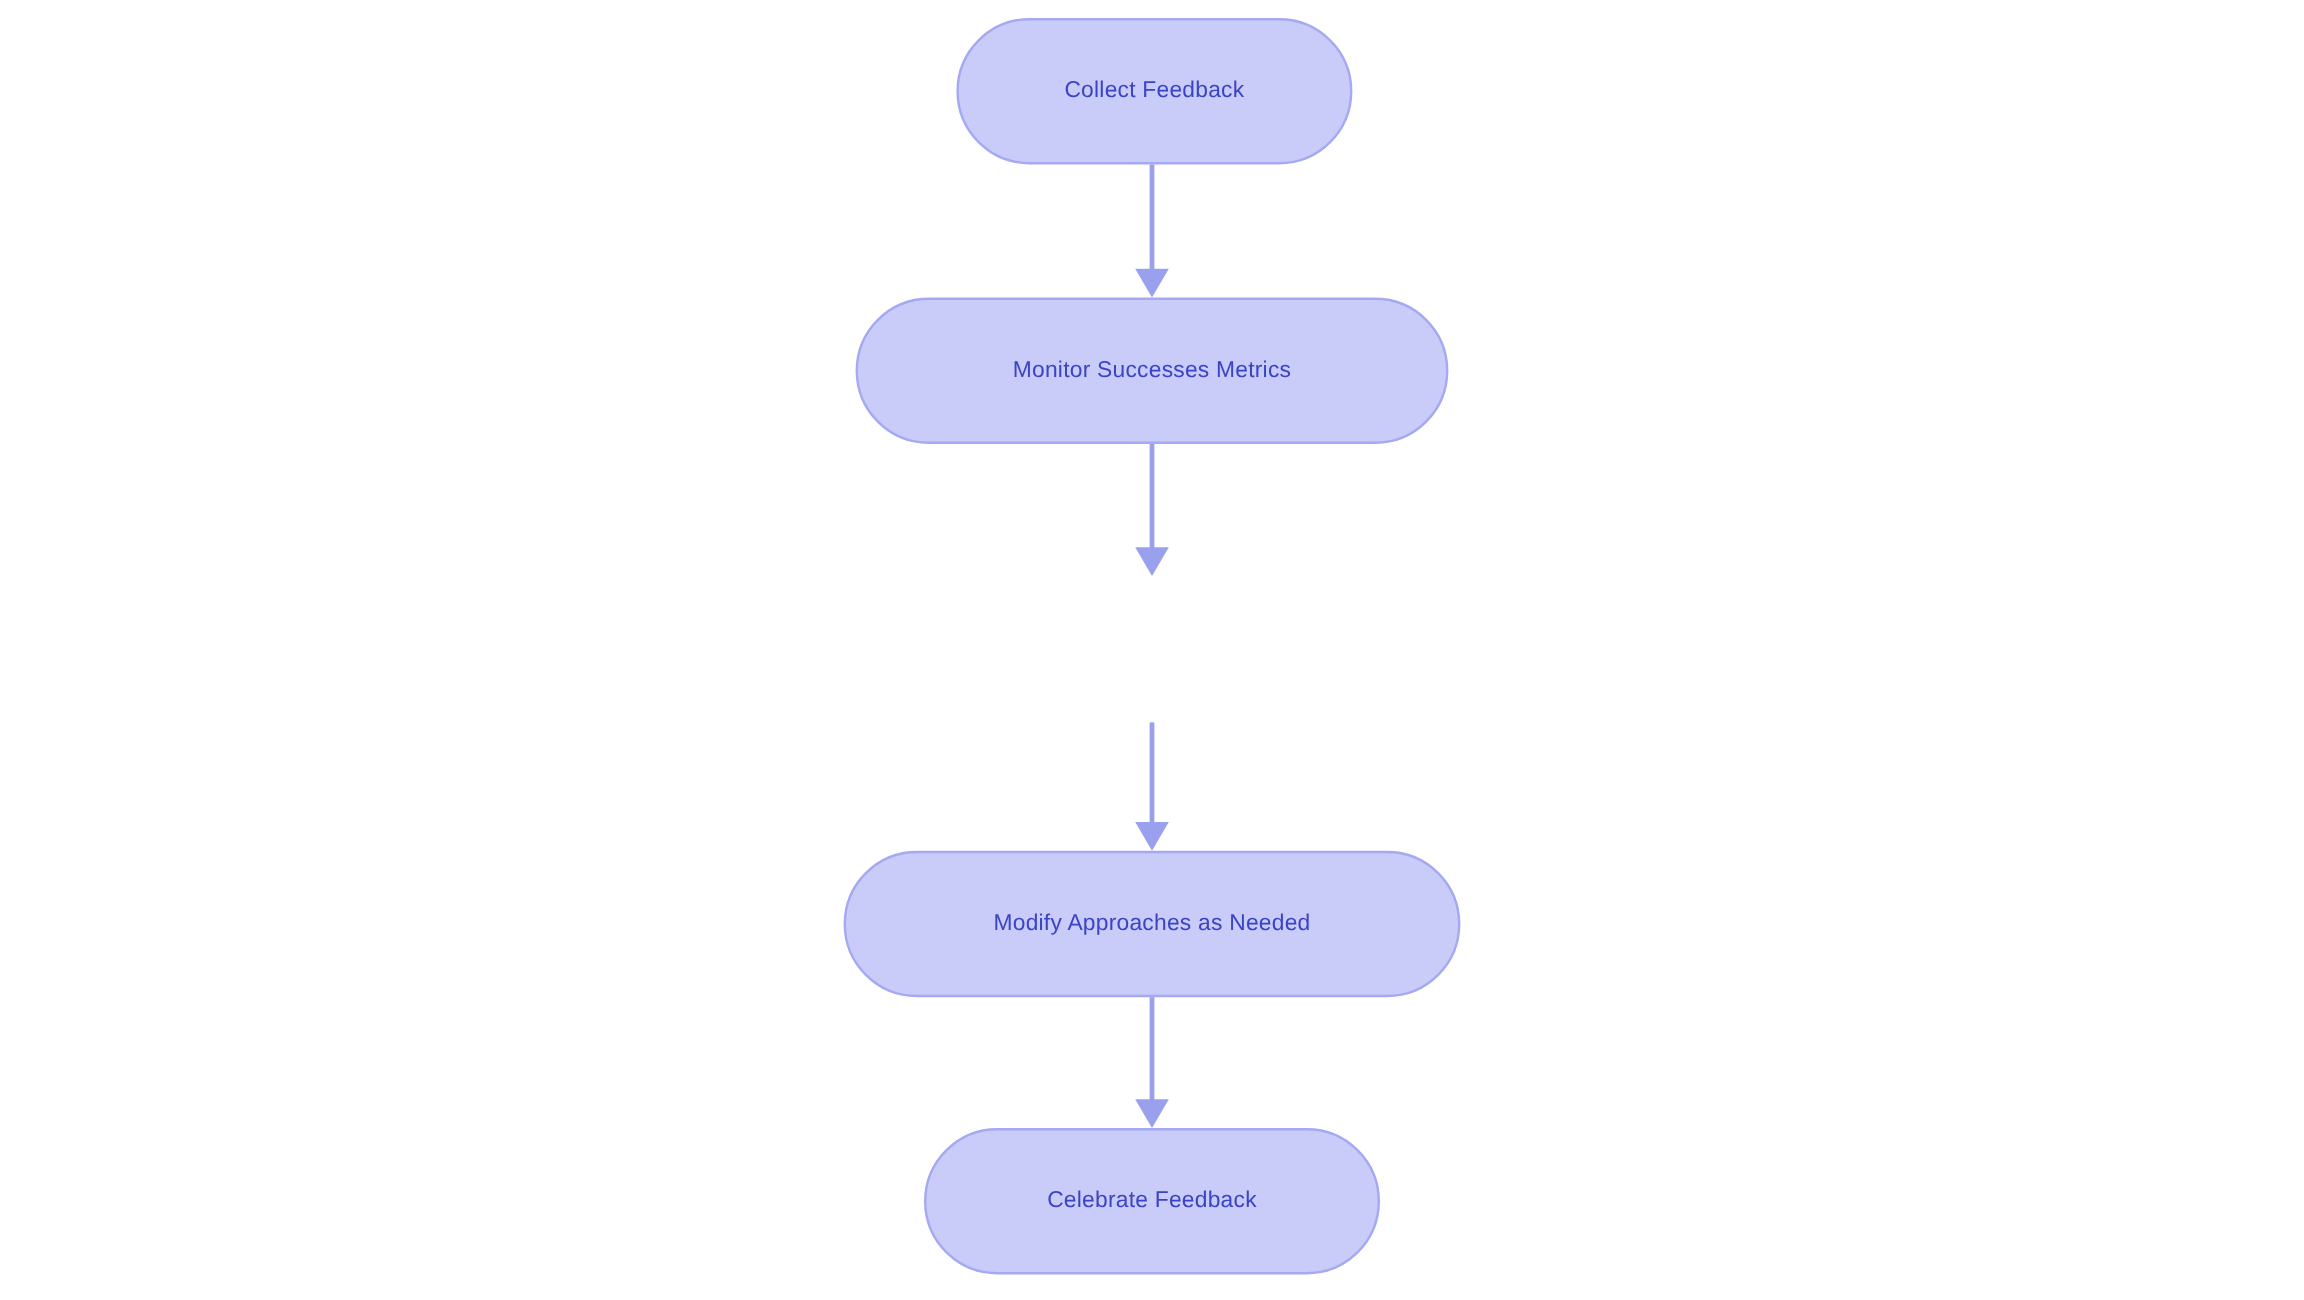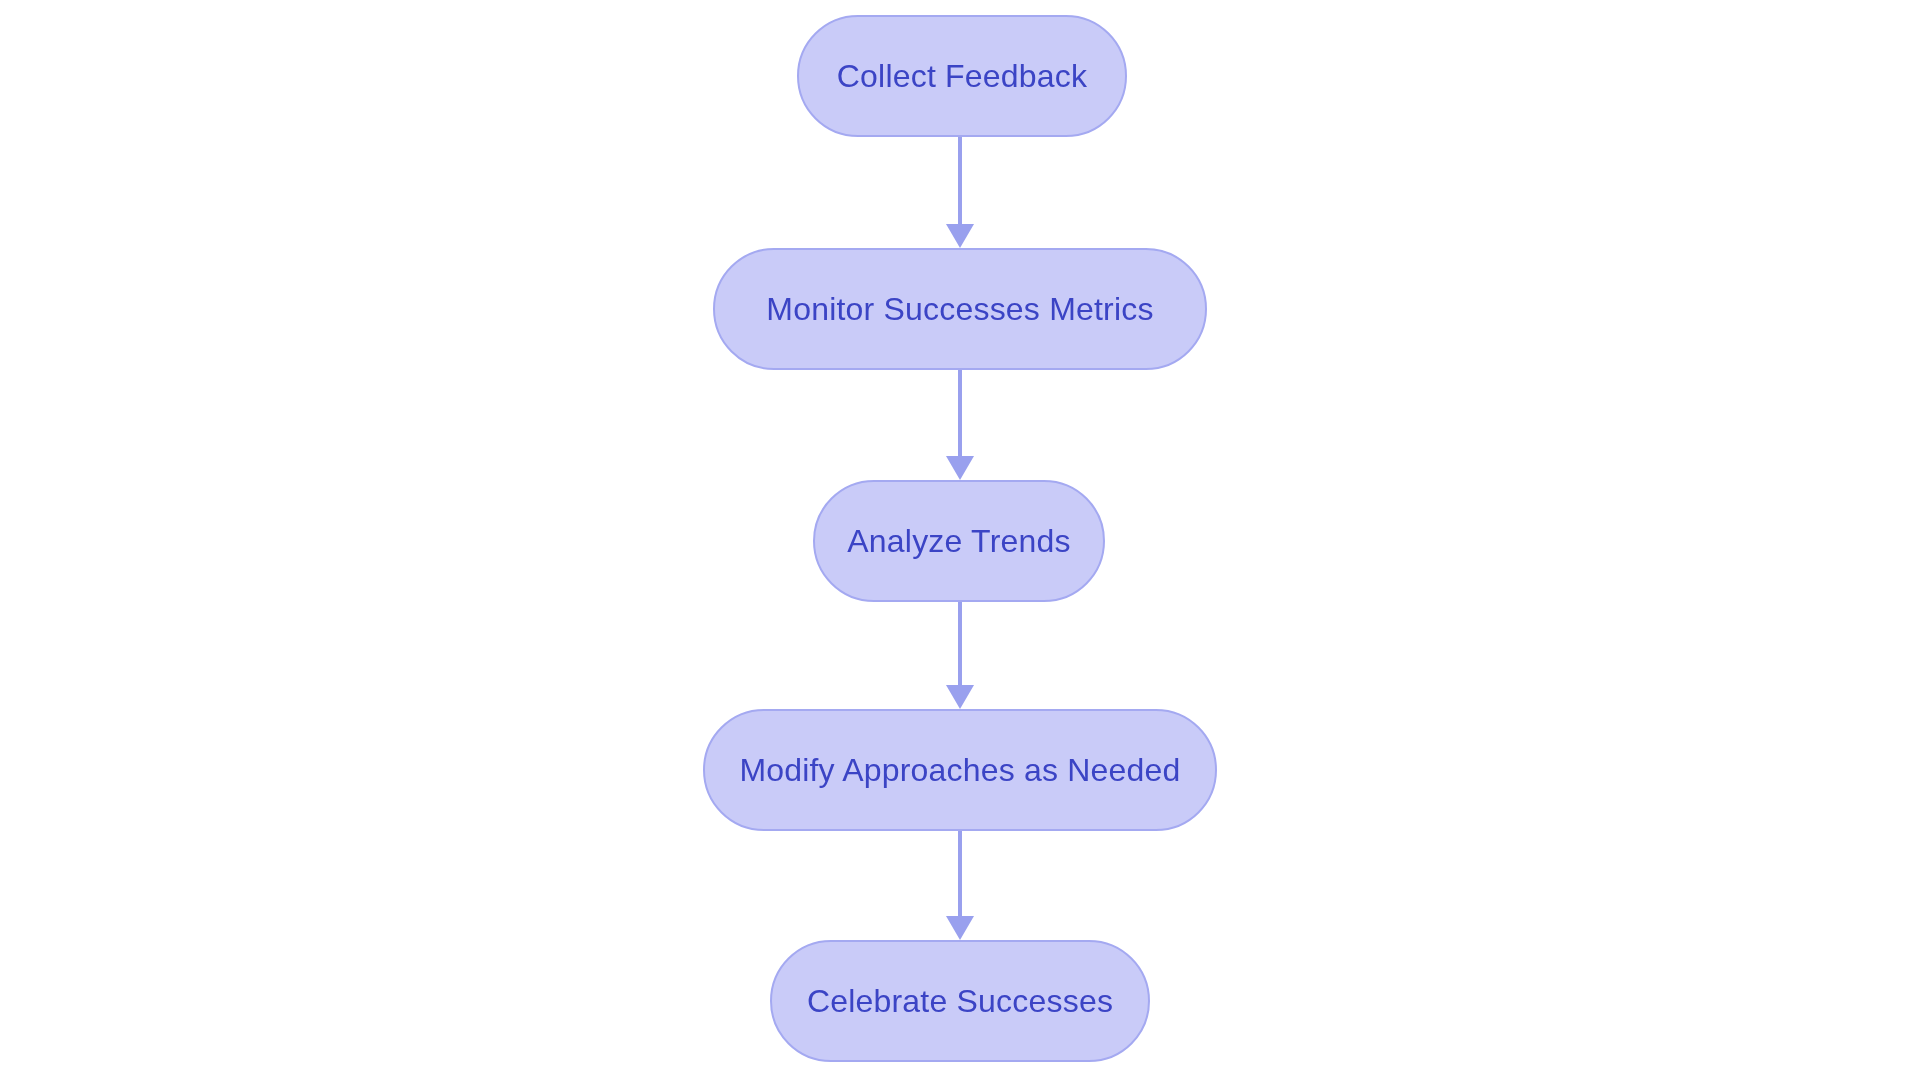--- a/index.html
+++ b/index.html
@@ -21,21 +21,21 @@
     box-sizing: border-box;
     background: var(--node-fill, #c9cbf8);
     border: 2px solid var(--node-border, #a4a9f1);
     border-radius: 999px;
     display: flex;
     align-items: center;
     justify-content: center;
   }
   .node-label {
     color: var(--node-text, #3b44c5);
-    font-size: 32px;
+    font-size: 19px;
     font-weight: 400;
     letter-spacing: 0.2px;
     white-space: nowrap;
   }
   .n1 { left: 797px; top: 15px;  width: 330px; }
   .n2 { left: 713px; top: 248px; width: 494px; }
   .n3 { left: 813px; top: 480px; width: 292px; }
   .n4 { left: 703px; top: 709px; width: 514px; }
   .n5 { left: 770px; top: 940px; width: 380px; }
 
@@ -85,35 +85,32 @@
 
   <div class="node n2">
     <span class="node-label">Monitor Successes Metrics</span>
   </div>
 
   <div class="connector c2">
     <div class="line"></div>
     <div class="head"></div>
   </div>
 
-  <div class="node n3">
-    <span class="node-label">Analyze Trends</span>
-  </div>
 
   <div class="connector c3">
     <div class="line"></div>
     <div class="head"></div>
   </div>
 
   <div class="node n4">
     <span class="node-label">Modify Approaches as Needed</span>
   </div>
 
   <div class="connector c4">
     <div class="line"></div>
     <div class="head"></div>
   </div>
 
   <div class="node n5">
-    <span class="node-label">Celebrate Successes</span>
+    <span class="node-label">Celebrate Feedback</span>
   </div>
 
 </div>
 
 </body></html>

